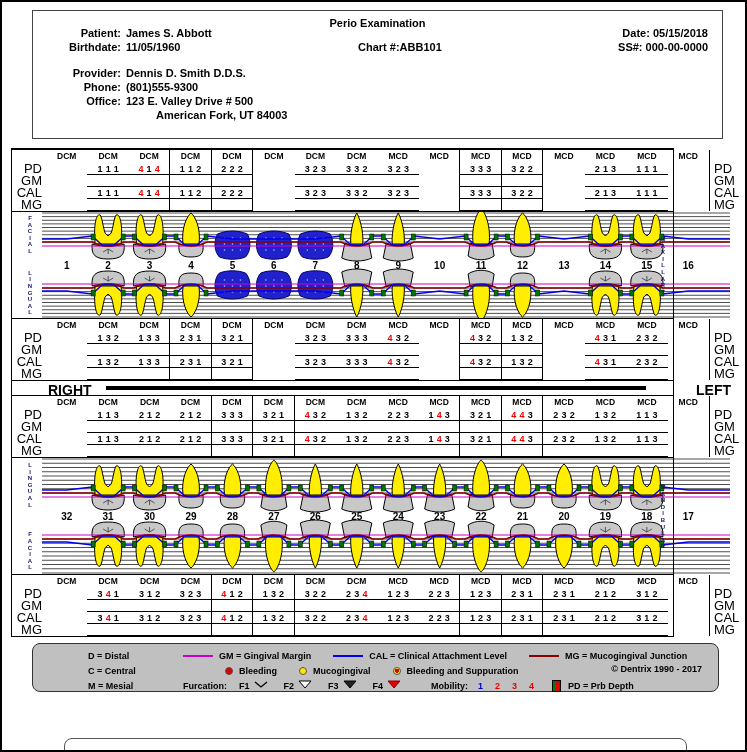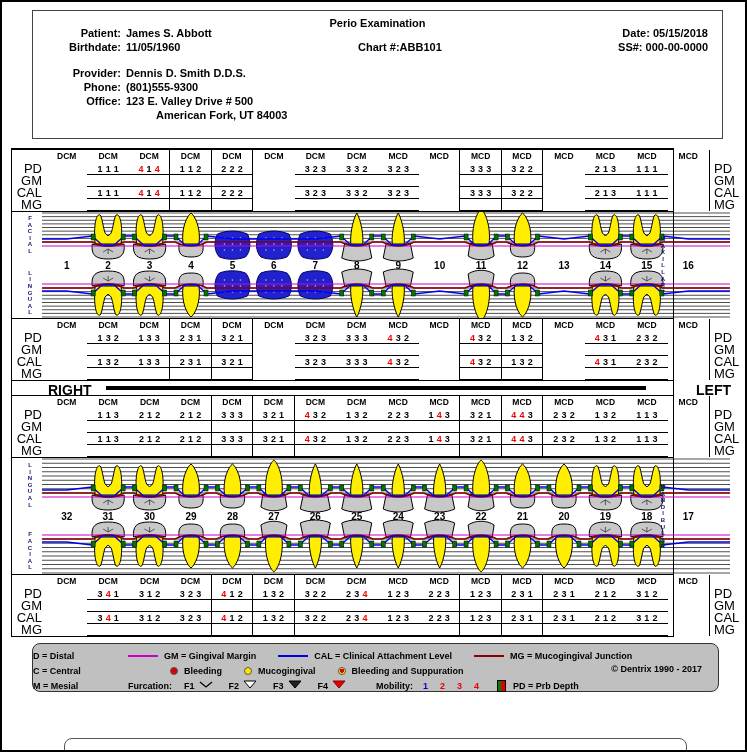--- a/index.html
+++ b/index.html
@@ -39,21 +39,21 @@
 
   
   .siderow{position:relative;height:14px;font-size:14px;font-weight:bold;}
   .siderow .r{position:absolute;left:36px;top:1px;}
   .siderow .l{position:absolute;left:684px;top:1px;}
   .siderow .bar{position:absolute;left:94px;top:5px;width:540px;height:4px;background:#000;}
 
   
   .legend{position:absolute;left:30px;top:641px;width:687px;height:49px;box-sizing:border-box;
           background:#c0c0c0;border:1px solid #333;border-radius:8px;font-size:9px;font-weight:bold;color:#000;}
-  .lgrow{display:flex;align-items:center;height:15px;}
+  .lgrow{display:flex;align-items:center;height:15px;padding-left:55px;}
   .abbr{width:95px;}
   .sw{width:30px;height:2px;margin:0 6px 0 0;}
   .lgl{margin-right:22px;white-space:nowrap;}
   .dot{width:8px;height:8px;border-radius:50%;border:1px solid #555;margin:0 6px 0 0;box-sizing:border-box;}
   .dot.bl{background:#dd0000;}
   .dot.su{background:#ffe800;}
   .dot.bs{background:radial-gradient(circle at 50% 45%, #dd0000 0 45%, #ffe800 46%);}
   .furc{display:flex;align-items:center;margin-left:12px;}
   .furc span{margin-right:3px;}
   .mob{margin-left:8px;width:9px;text-align:center;}

